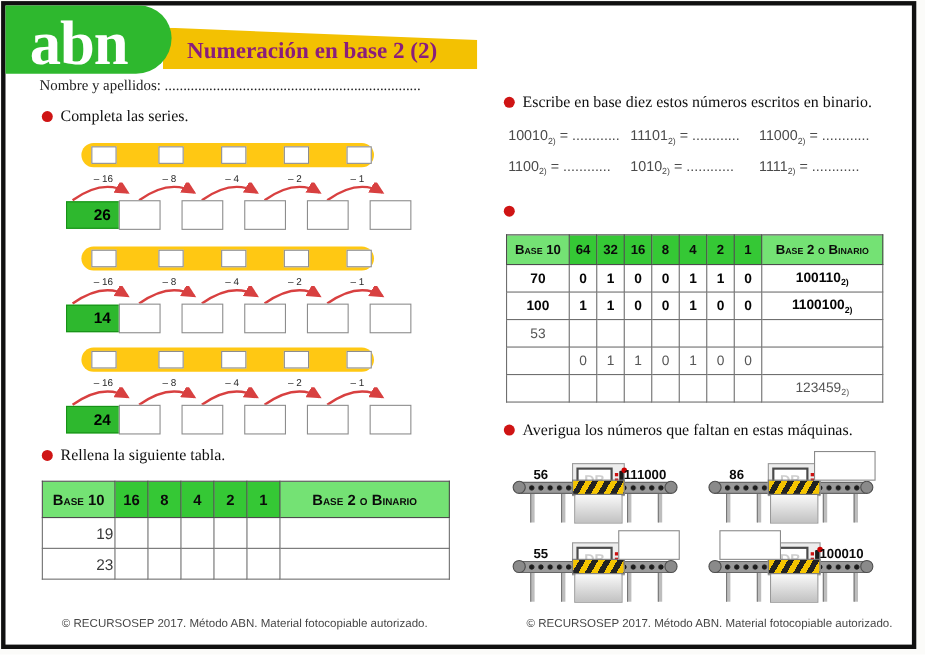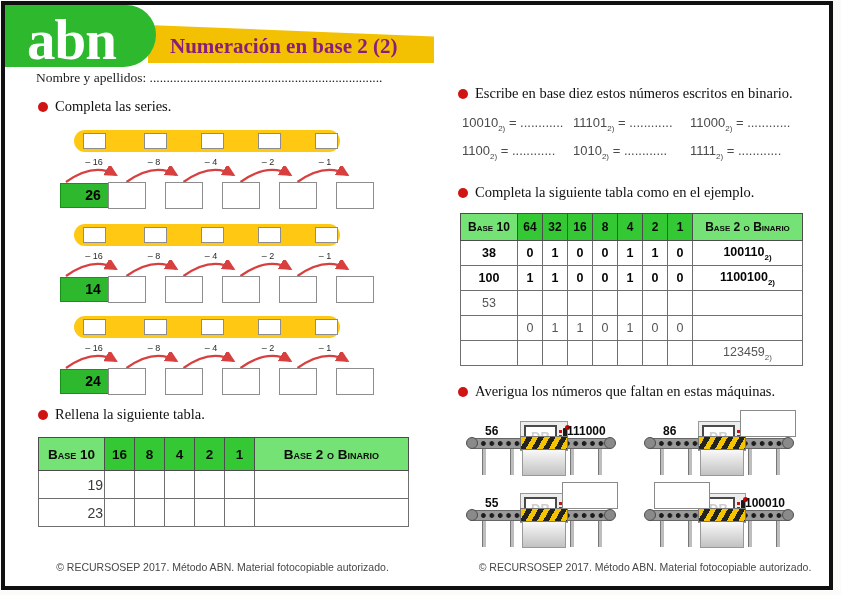--- a/index.html
+++ b/index.html
@@ -242,21 +242,21 @@
 </div>
 
 <span class="bitem" style="left:462px;top:115px;"><span>10010</span><sub>2)</sub> <span>= ............</span></span>
 <span class="bitem" style="left:573px;top:115px;"><span>11101</span><sub>2)</sub> <span>= ............</span></span>
 <span class="bitem" style="left:690px;top:115px;"><span>11000</span><sub>2)</sub> <span>= ............</span></span>
 <span class="bitem" style="left:462px;top:143px;"><span>1100</span><sub>2)</sub> <span>= ............</span></span>
 <span class="bitem" style="left:573px;top:143px;"><span>1010</span><sub>2)</sub> <span>= ............</span></span>
 <span class="bitem" style="left:690px;top:143px;"><span>1111</span><sub>2)</sub> <span>= ............</span></span>
 
 <div class="heading" style="left:458px;top:184px;">
-  <span class="bullet"></span><span>Completa la siguiente tabla como en el ejemplo.</span>
+  <span class="bullet"></span>
 </div>
 
 <table class="rtable">
   <colgroup>
       <col style="width:57px">
       <col style="width:25px">
       <col style="width:25px">
       <col style="width:25px">
       <col style="width:25px">
       <col style="width:25px">
@@ -270,21 +270,21 @@
     <th class="hc-dark">64</th>
     <th class="hc-dark">32</th>
     <th class="hc-dark">16</th>
     <th class="hc-dark">8</th>
     <th class="hc-dark">4</th>
     <th class="hc-dark">2</th>
     <th class="hc-dark">1</th>
     <th class="hc-light">Base 2 o Binario</th>
   </tr>
   <tr class="ex">
-    <td>38</td>
+    <td>70</td>
     <td>0</td>
     <td>1</td>
     <td>0</td>
     <td>0</td>
     <td>1</td>
     <td>1</td>
     <td>0</td>
     <td><span>100110</span><sub>2)</sub></td>
   </tr>
   <tr class="ex">

